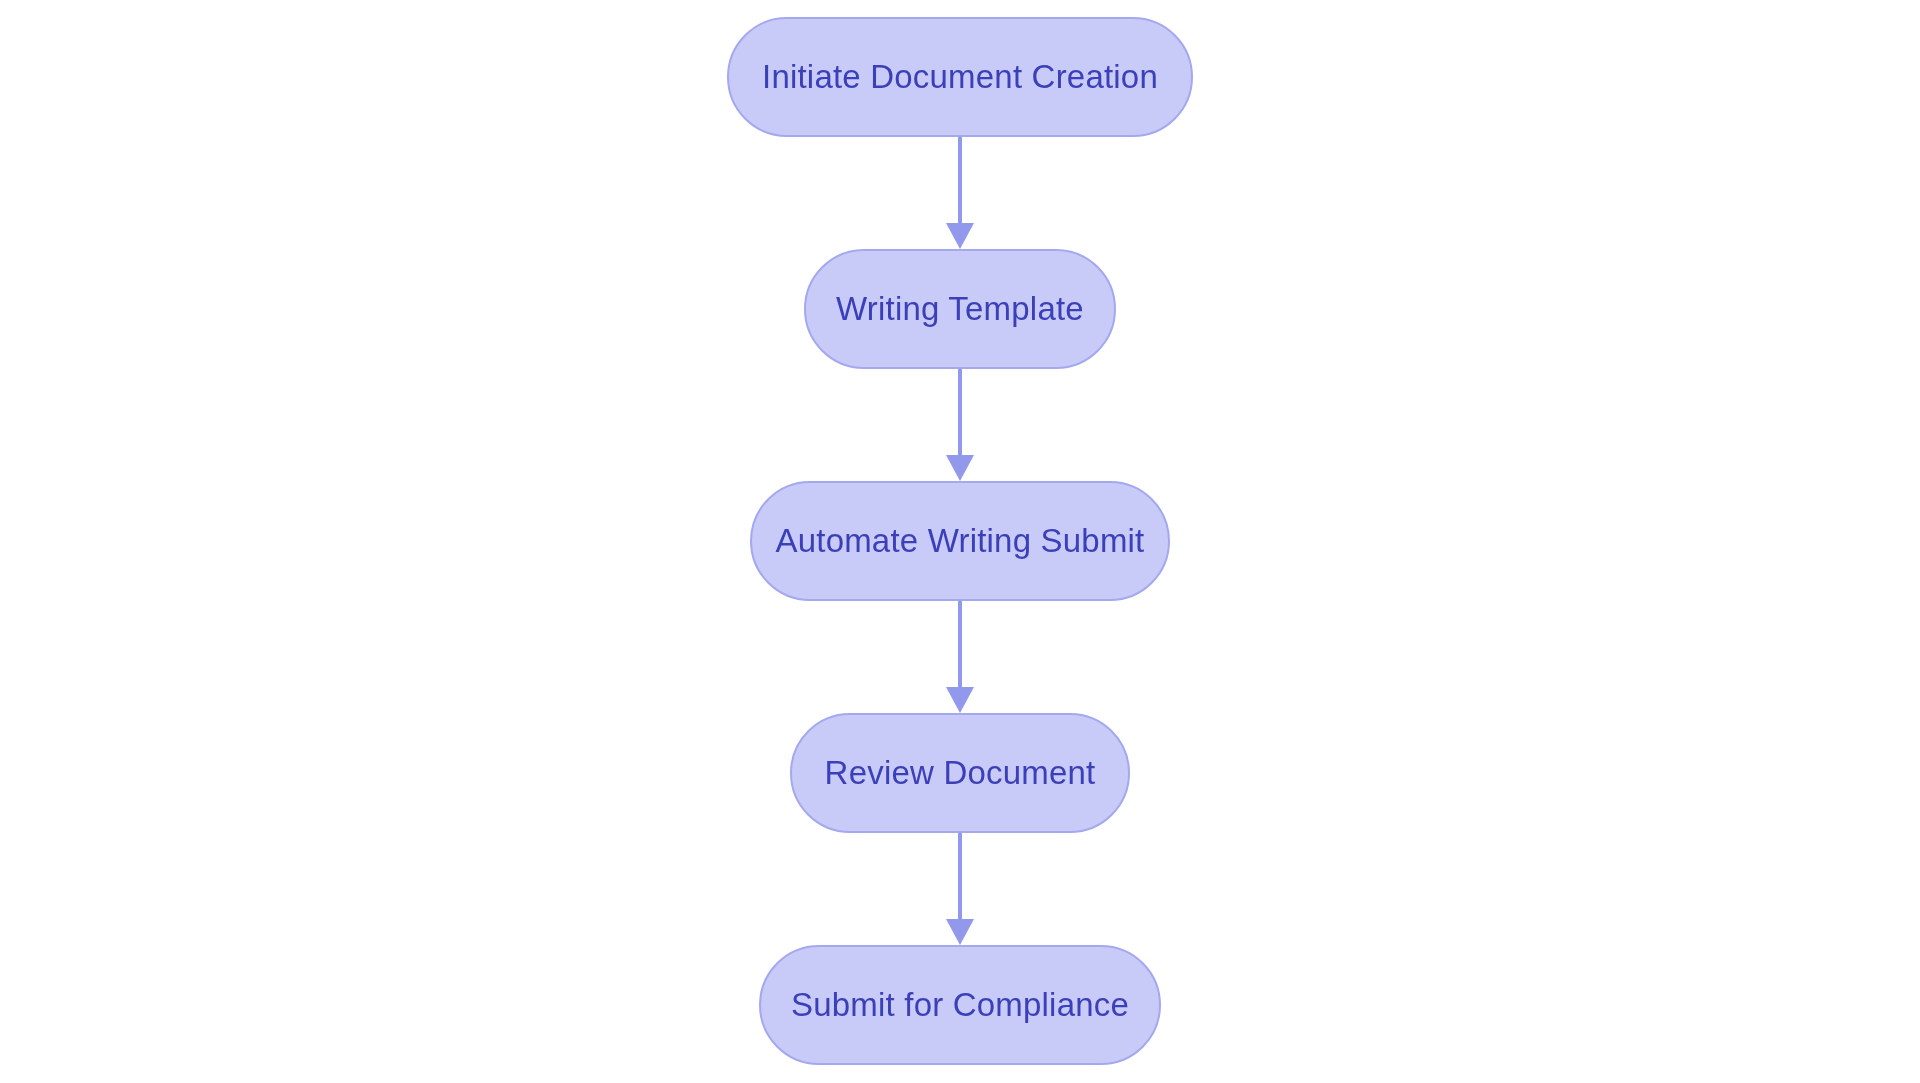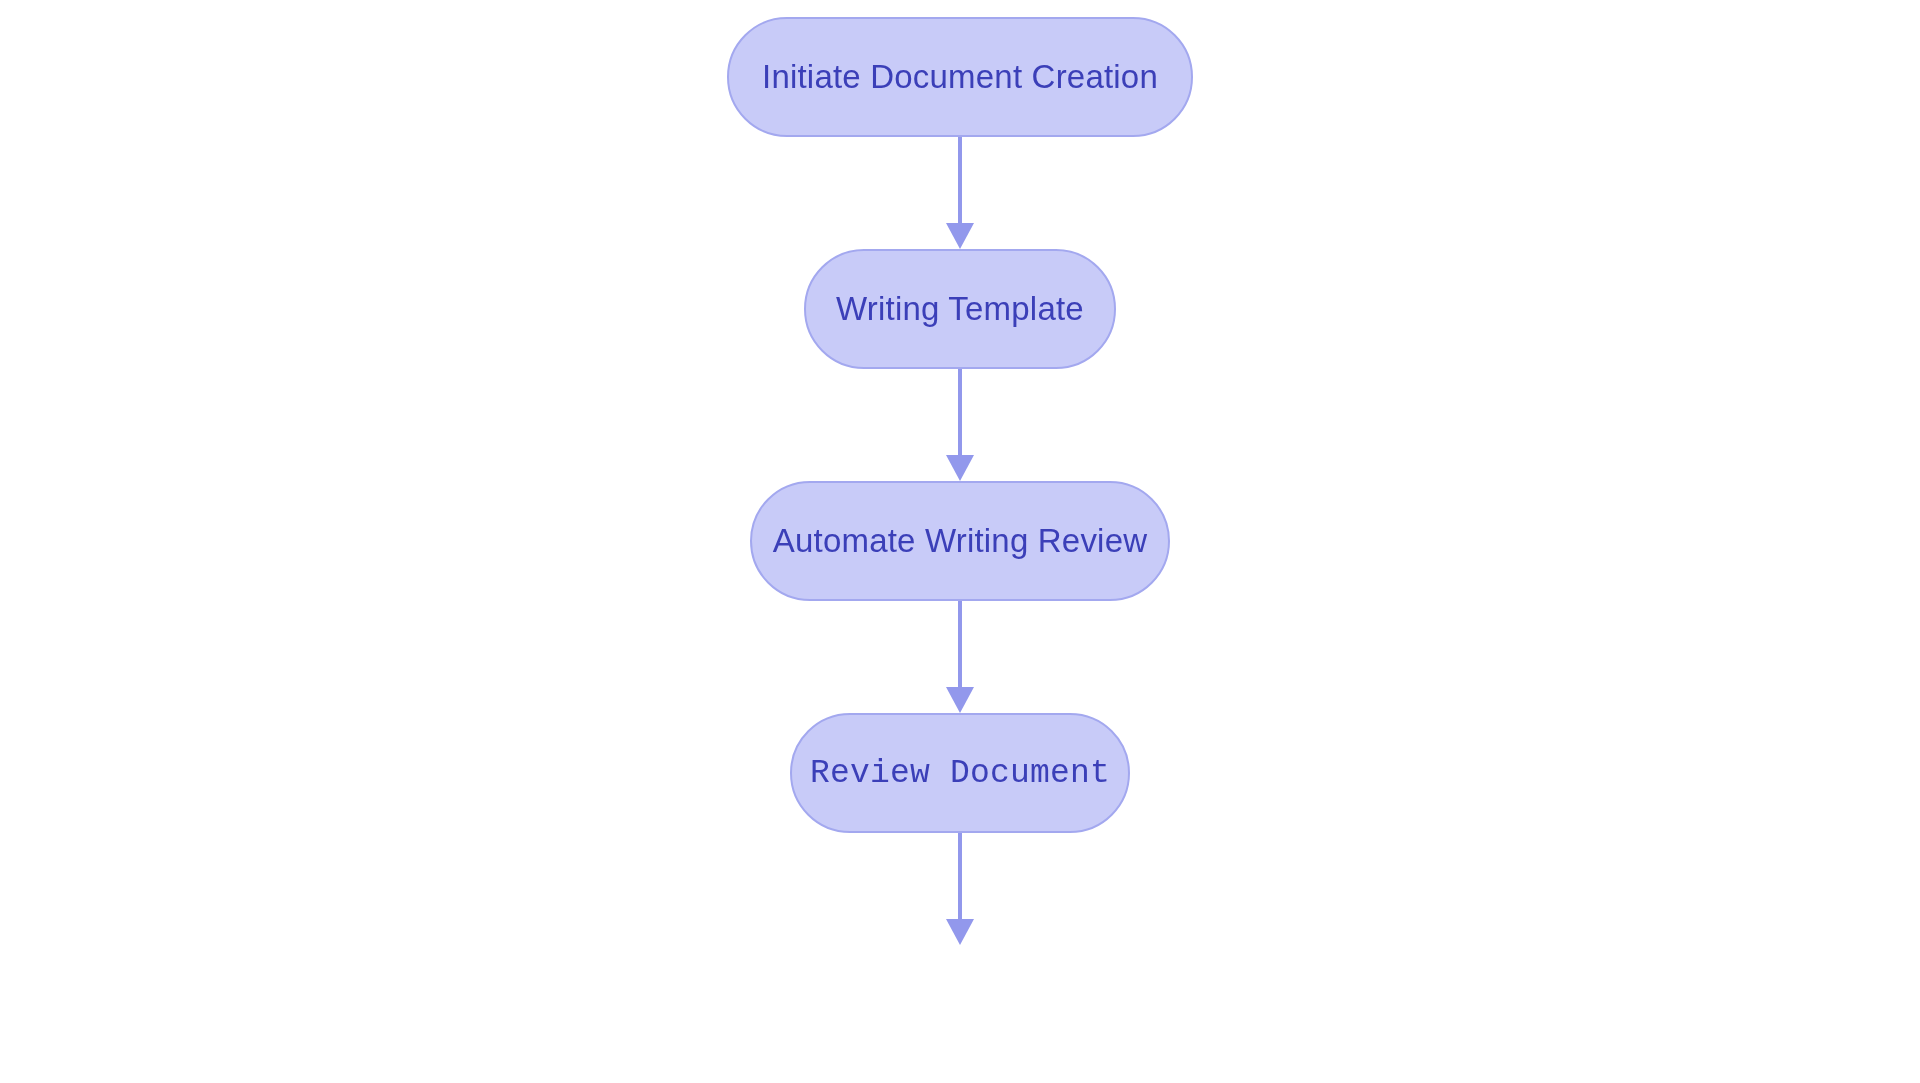--- a/index.html
+++ b/index.html
@@ -33,21 +33,21 @@
   }
   .node-label {
     color: #3b3fb8;
     font-size: 33px;
     letter-spacing: 0.2px;
     white-space: nowrap;
   }
   .node-w-0 { width: 466px; }
   .node-w-1 { width: 312px; }
   .node-w-2 { width: 420px; }
-  .node-w-3 { width: 340px; font-family: Liberation Mono, monospace; }
+  .node-w-3 { width: 340px; }
   .node-w-4 { width: 402px; }
   .arrow {
     height: 112px;
     flex: 0 0 112px;
     display: flex;
     flex-direction: column;
     align-items: center;
     justify-content: flex-end;
   }
   .arrow-line {
@@ -80,31 +80,34 @@
   <div class="node node-w-1">
     <span class="node-label">Writing Template</span>
   </div>
 
   <div class="arrow">
     <span class="arrow-line"></span>
     <span class="arrow-head"></span>
   </div>
 
   <div class="node node-w-2">
-    <span class="node-label">Automate Writing Review</span>
+    <span class="node-label">Automate Writing Submit</span>
   </div>
 
   <div class="arrow">
     <span class="arrow-line"></span>
     <span class="arrow-head"></span>
   </div>
 
   <div class="node node-w-3">
     <span class="node-label">Review Document</span>
   </div>
 
   <div class="arrow">
     <span class="arrow-line"></span>
     <span class="arrow-head"></span>
   </div>
 
+  <div class="node node-w-4">
+    <span class="node-label">Submit for Compliance</span>
+  </div>
 
 </div>
 
 </body></html>

